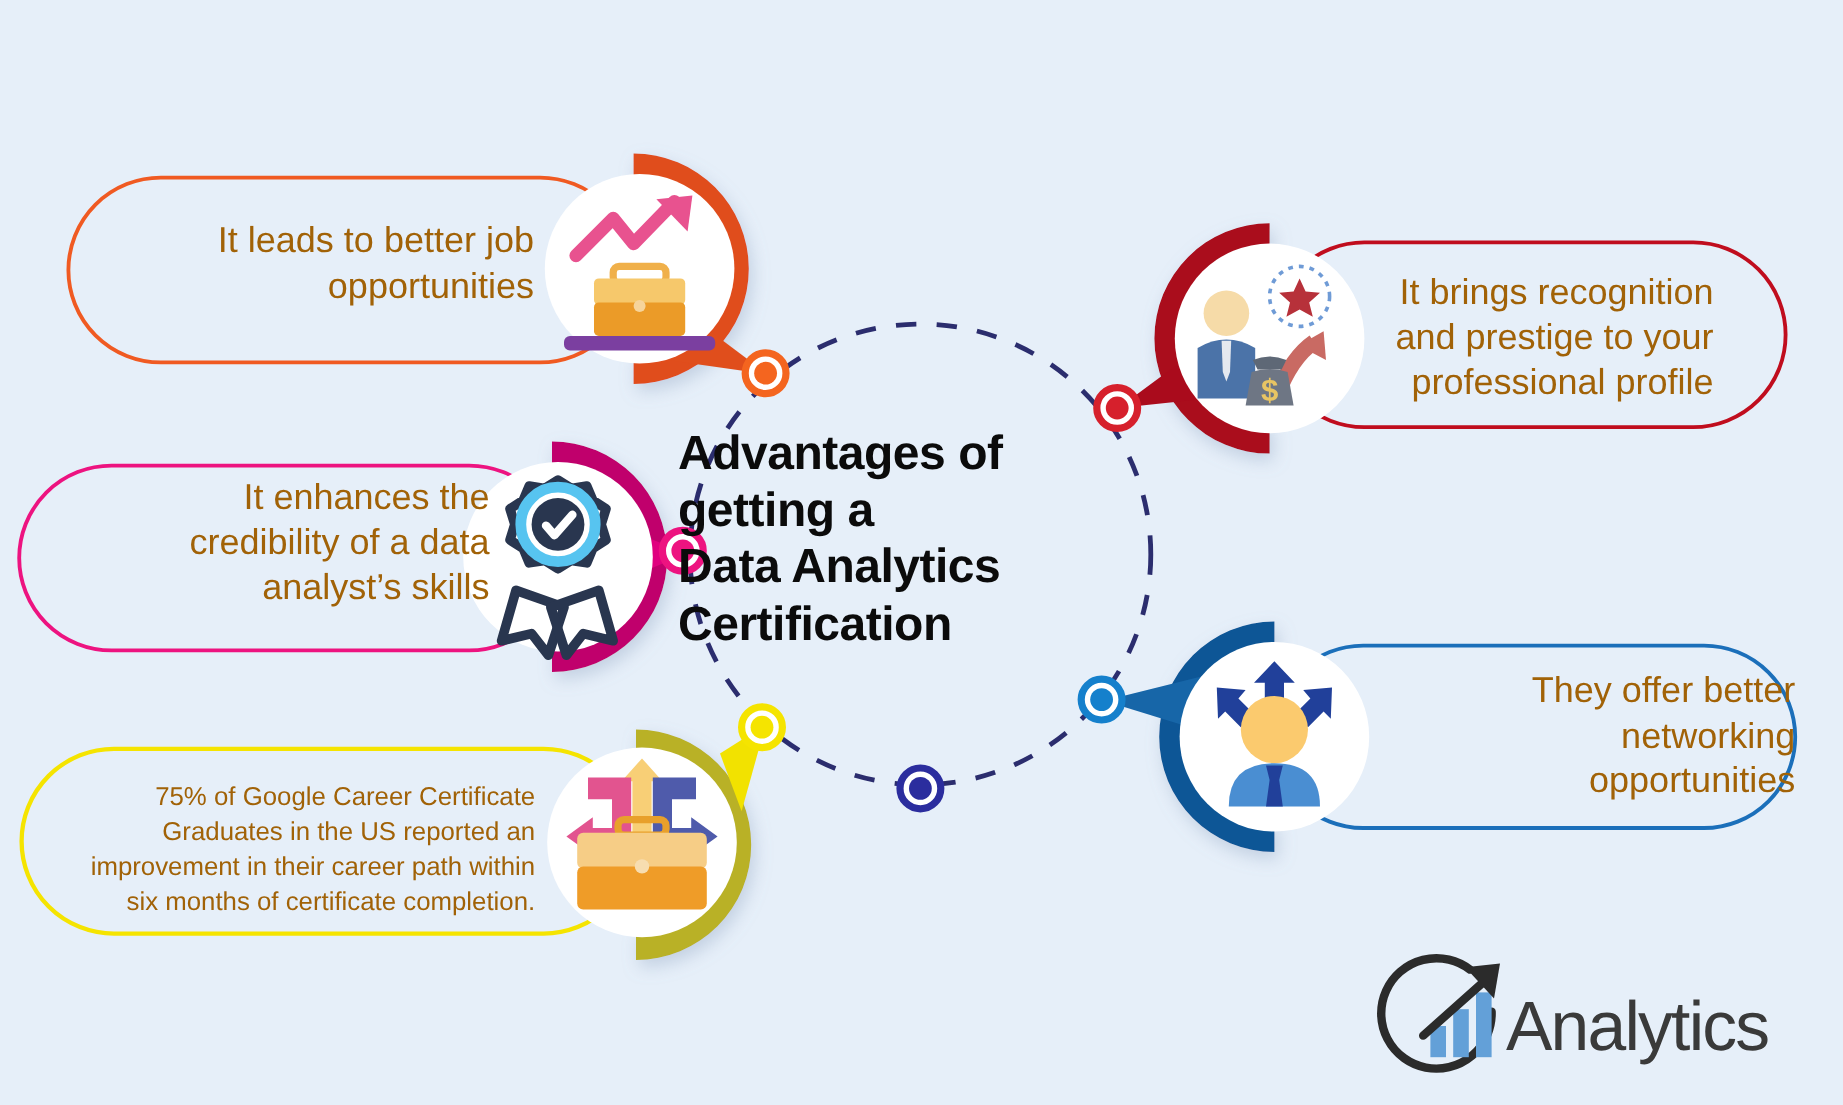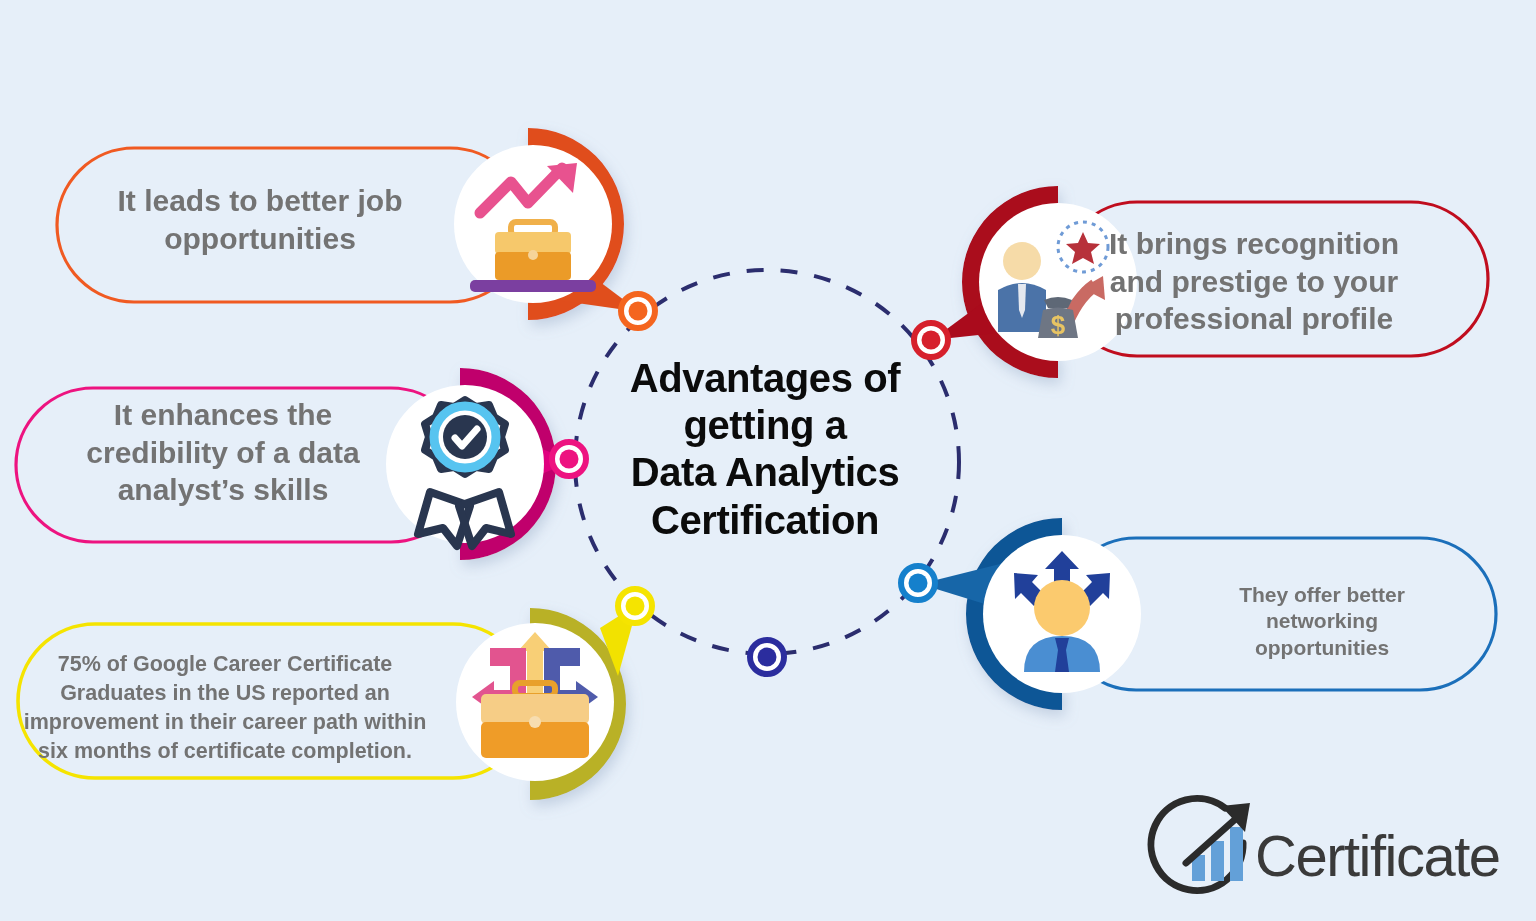--- a/index.html
+++ b/index.html
@@ -8,36 +8,36 @@
     background:#e6eff9;
     font-family:"Liberation Sans", sans-serif;
     overflow:hidden;
     position:relative;
   }
   #stage{position:absolute;inset:0;width:1536px;height:921px;}
   #svgroot{position:absolute;left:0;top:0;width:1536px;height:921px;}
 
   .callout-text{
     position:absolute;
-    color:#737373;
-    text-align:center;
+    color:#a16207;
+    text-align:right;
     line-height:1.25;
     white-space:pre-line;
-    font-weight:700;
+    font-weight:400;
   }
   #t-orange{left:75px;top:182px;width:370px;font-size:30px;}
   #t-pink{left:38px;top:396px;width:370px;font-size:30px;}
   #t-yellow{left:4px;top:650px;width:442px;font-size:21.5px;line-height:1.35;}
   #t-red{left:1080px;top:225px;width:348px;font-size:30px;}
-  #t-blue{left:1148px;top:582px;width:348px;font-size:21px;}
+  #t-blue{left:1148px;top:557px;width:348px;font-size:30px;}
 
   #center-title{
     position:absolute;
     left:565px;top:355px;width:400px;
-    text-align:center;
+    text-align:left;
     font-size:40px;
     font-weight:bold;
     line-height:1.18;
     color:#0b0b0b;
     letter-spacing:-0.4px;
     white-space:pre-line;
   }
   #logo-text{
     position:absolute;
     left:1255px;top:822px;
@@ -212,15 +212,15 @@
 six months of certificate completion.</div>
 
   <div class="callout-text" id="t-red">It brings recognition
 and prestige to your
 professional profile</div>
 
   <div class="callout-text" id="t-blue">They offer better
 networking
 opportunities</div>
 
-  <div id="logo-text">Certificate</div>
+  <div id="logo-text">Analytics</div>
 
 </div>
 
 </body></html>

